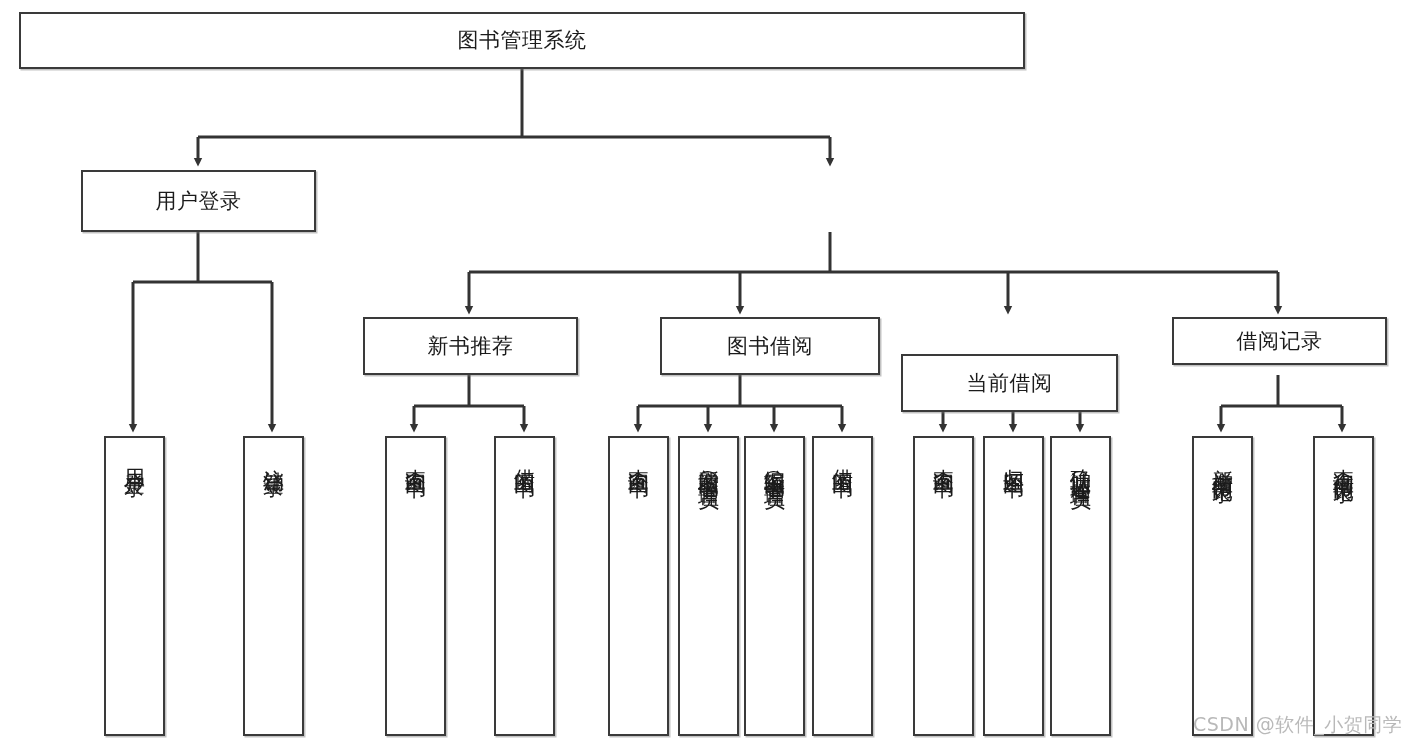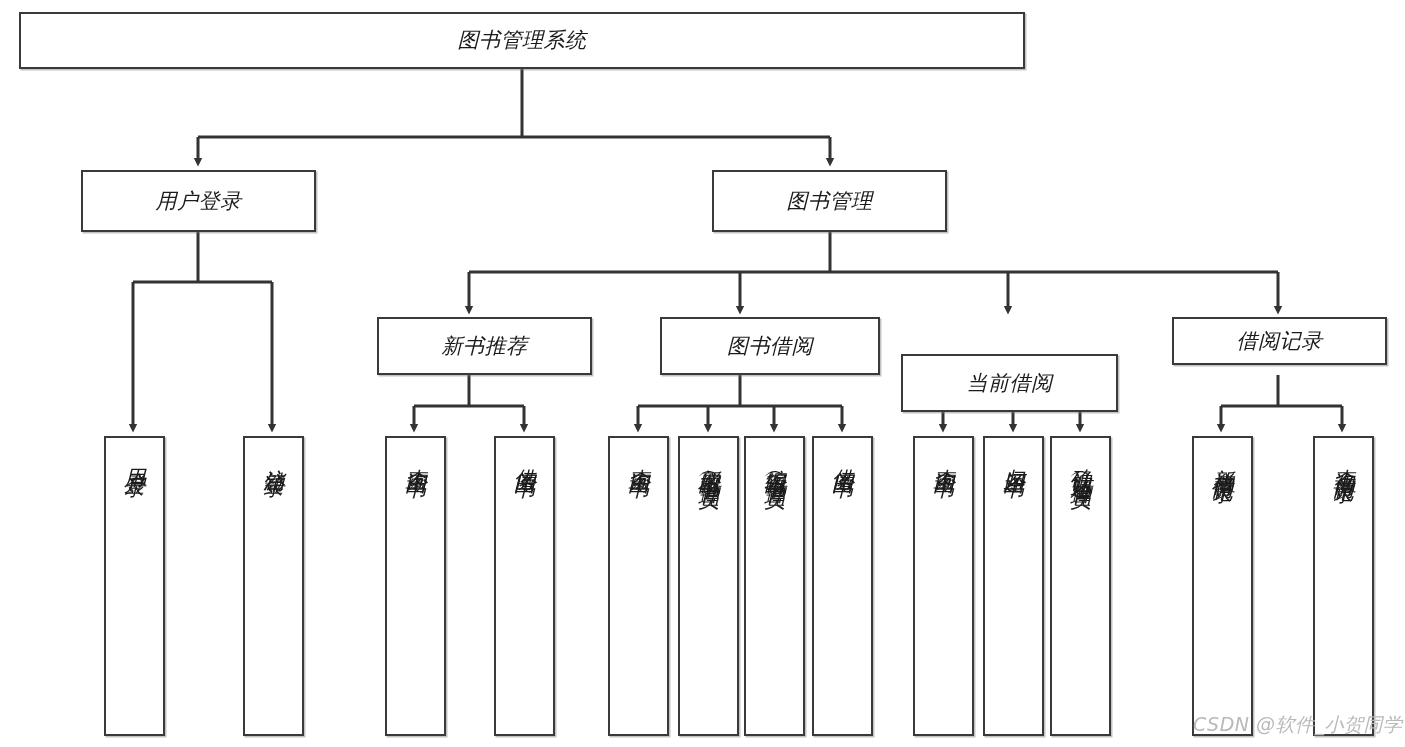--- a/index.html
+++ b/index.html
@@ -7,21 +7,20 @@
   body{
     font-family:"DejaVu Sans","Liberation Sans",sans-serif;
     -webkit-font-smoothing:antialiased;
   }
   #canvas{
     position:relative;
     width:1405px;
     height:747px;
     background:#ffffff;
     overflow:hidden;
-    font-style:italic;
   }
   svg#wires{
     position:absolute;
     left:0; top:0;
     width:1405px;
     height:747px;
     pointer-events:none;
   }
   .node{
     position:absolute;
@@ -118,25 +117,22 @@
     </g>
   </svg>
 
   <div class="node" style="left:19px; top:12px; width:1006px; height:57px;">
     <span class="label">图书管理系统</span>
   </div>
 
   <div class="node" style="left:81px; top:170px; width:235px; height:62px;">
     <span class="label">用户登录</span>
   </div>
-  <div class="node" style="left:712px; top:170px; width:235px; height:62px;">
-    <span class="label">图书管理</span>
-  </div>
 
-  <div class="node" style="left:363px; top:317px; width:215px; height:58px;margin-left:14px;">
+  <div class="node" style="left:363px; top:317px; width:215px; height:58px;">
     <span class="label">新书推荐</span>
   </div>
   <div class="node" style="left:632px; top:317px; width:220px; height:58px;margin-left:28px;">
     <span class="label">图书借阅</span>
   </div>
   <div class="node" style="left:901px; top:317px; width:217px; height:58px;margin-top:37px;">
     <span class="label">当前借阅</span>
   </div>
   <div class="node" style="left:1172px; top:317px; width:215px; height:48px;">
     <span class="label">借阅记录</span>

